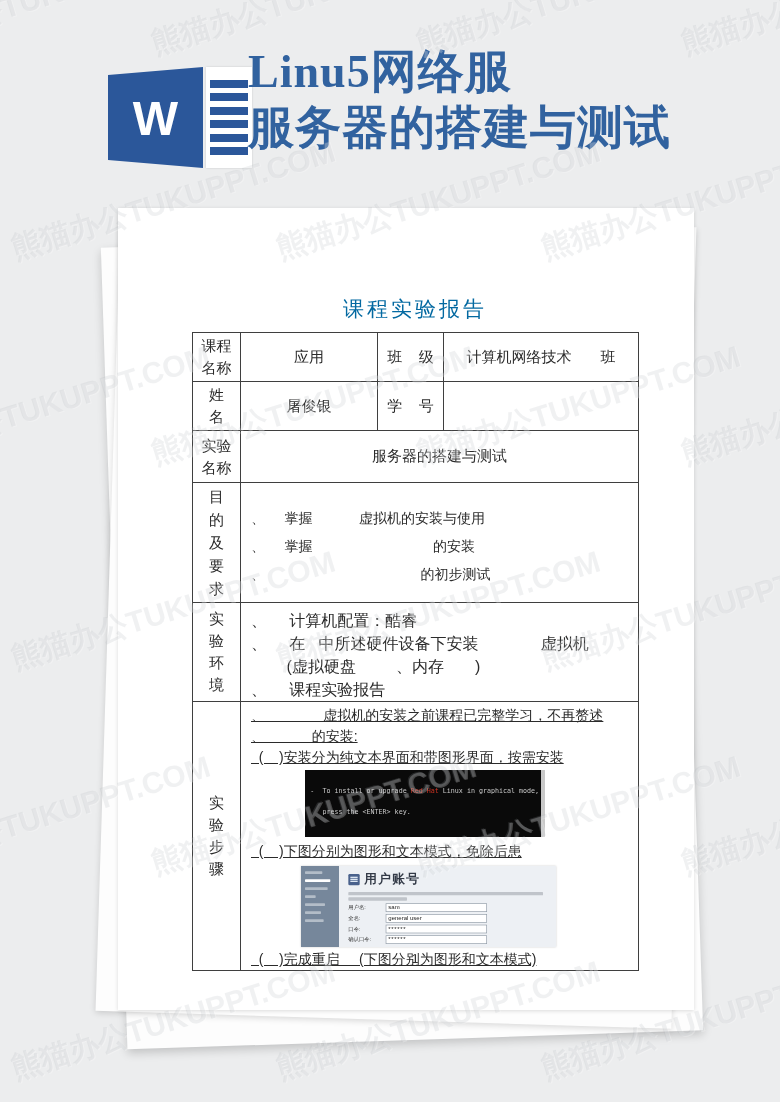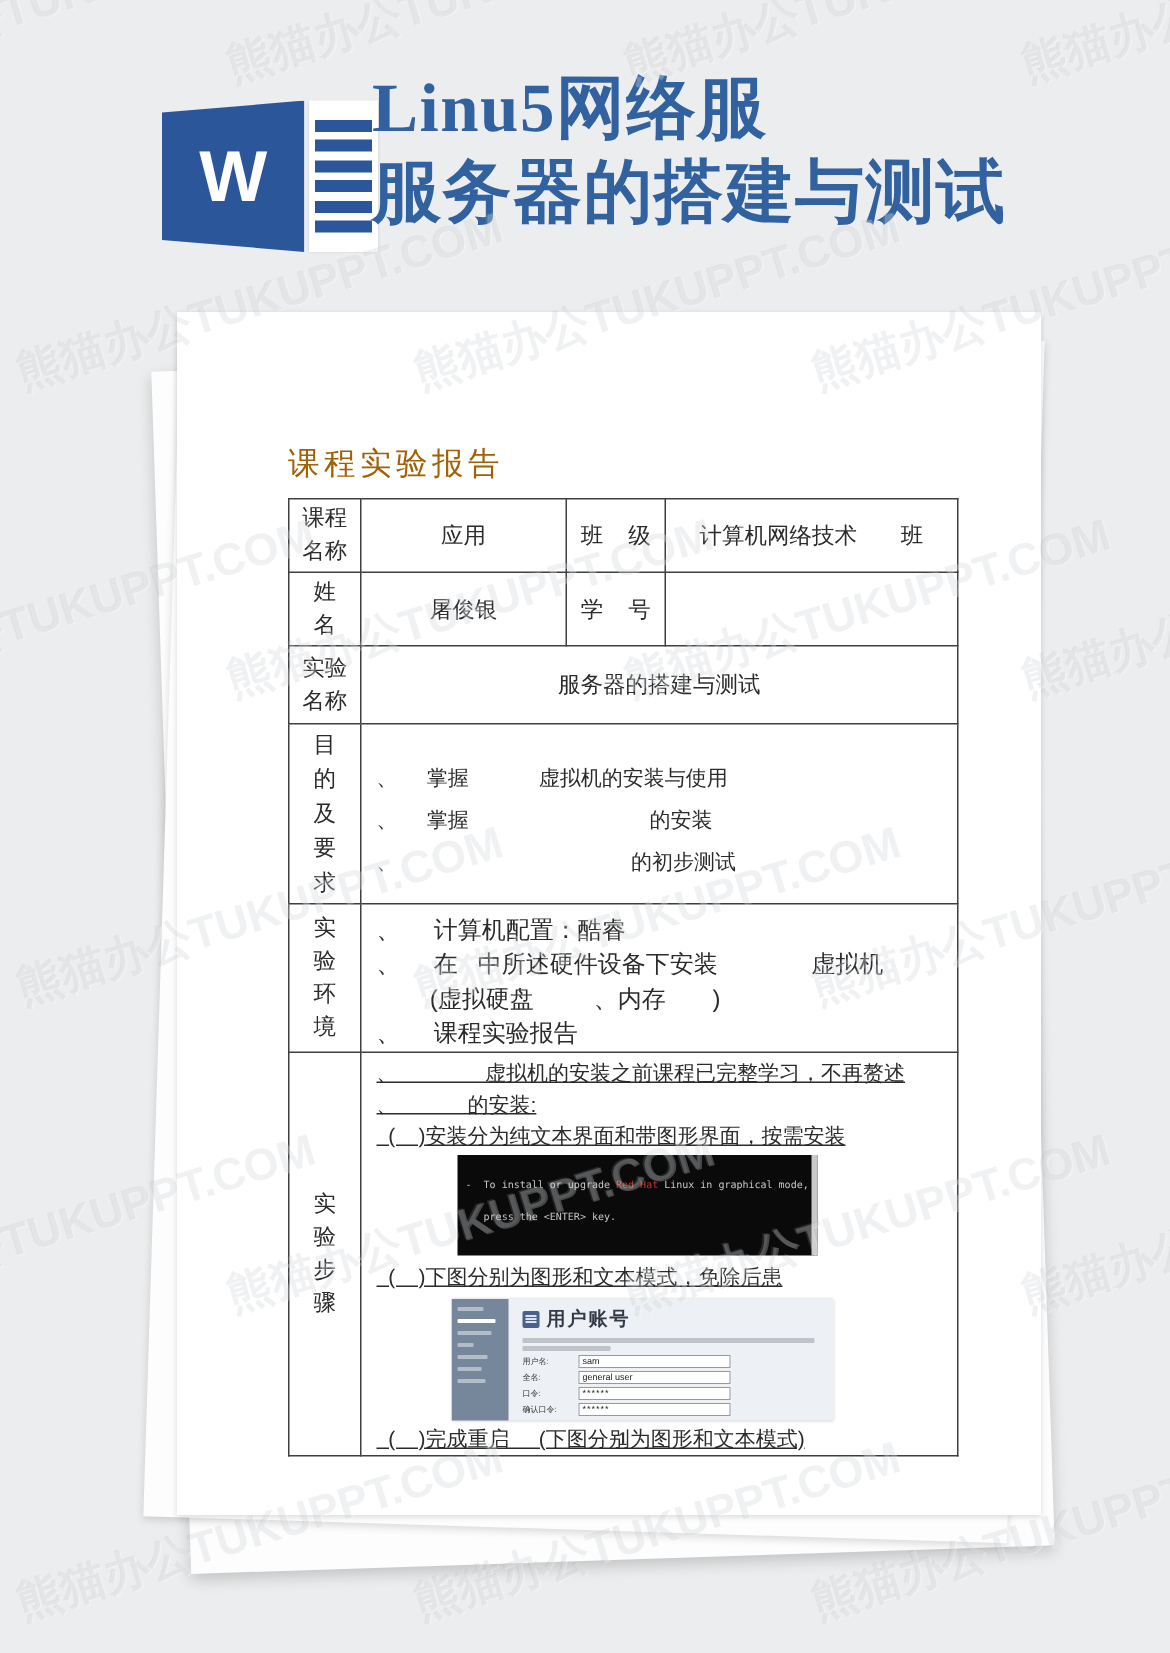--- a/index.html
+++ b/index.html
@@ -49,22 +49,22 @@
     background:#fff;box-shadow:0 1px 4px rgba(0,0,0,.14);
   }
 
   
   .doc-heading{
     position:absolute;left:127px;top:24px;
     font-size:38px;line-height:46px;color:#1c1c1c;letter-spacing:1px;
     font-family:"Liberation Sans",sans-serif;
   }
   .report-title{
-    position:absolute;left:74px;top:87px;width:446px;text-align:left;
-    font-family:"Liberation Serif",serif;font-size:21px;color:#a16207;letter-spacing:3px;
+    position:absolute;left:74px;top:87px;width:446px;text-align:center;
+    font-family:"Liberation Serif",serif;font-size:21px;color:#0369a1;letter-spacing:3px;
   }
   .report-table{
     position:absolute;left:74px;top:124px;width:446px;
     border-collapse:collapse;table-layout:fixed;
   }
   .report-table td{
     border:1.6px solid #3f3f3f;
     font-size:15px;color:#2b2b2b;vertical-align:middle;
   }
   .lbl{text-align:center;white-space:pre-line;line-height:22px;padding:2px 0;}

